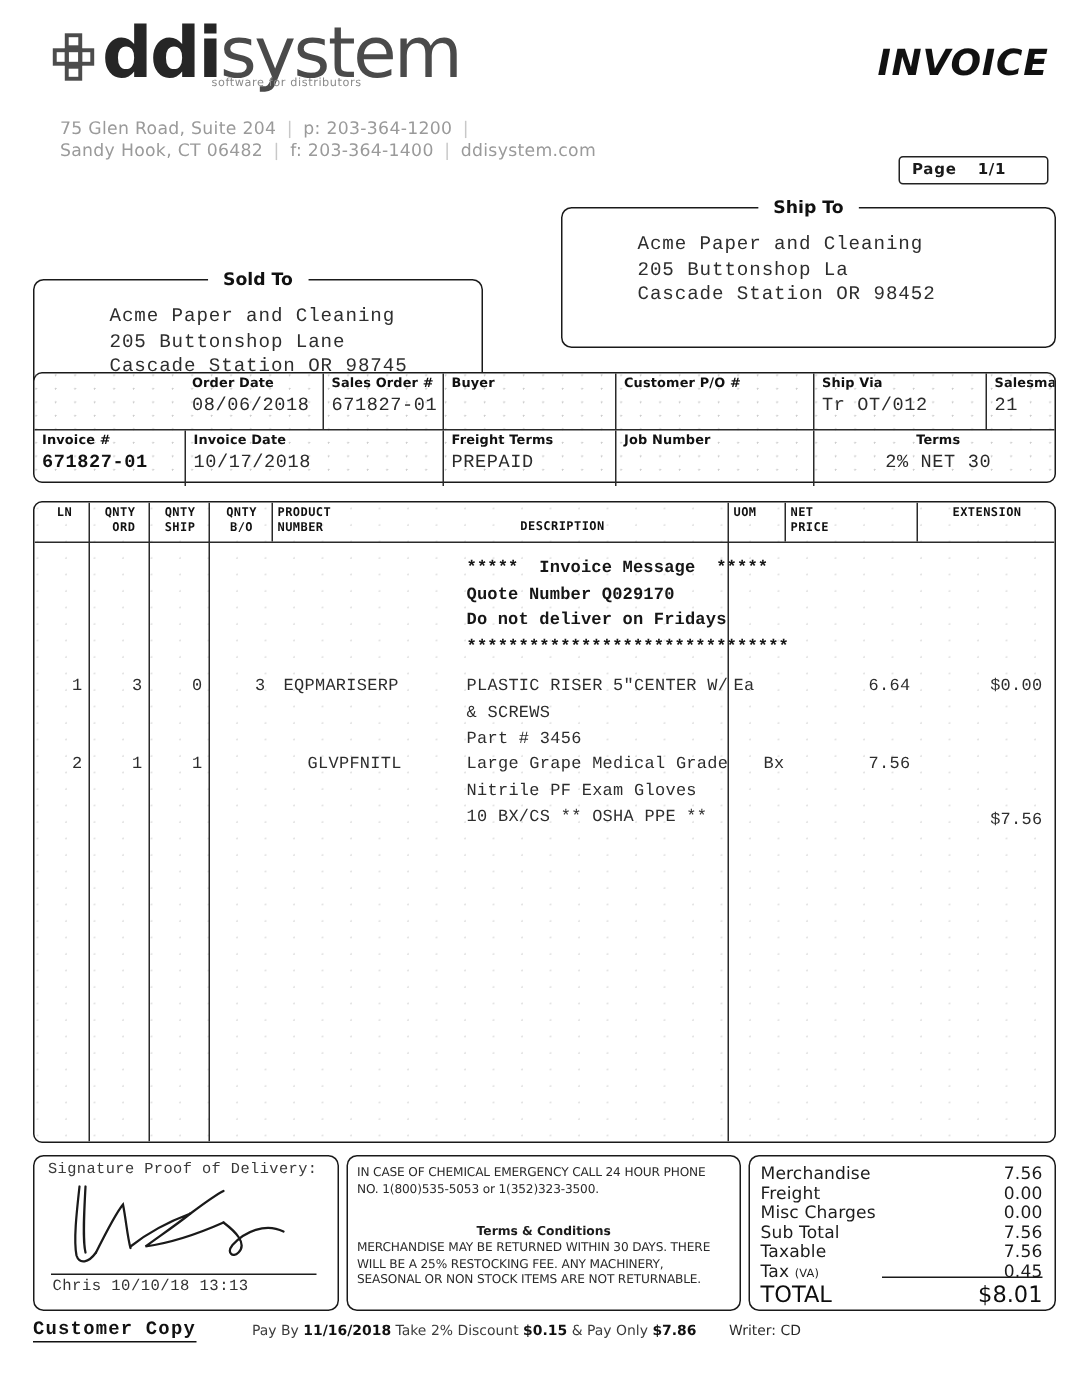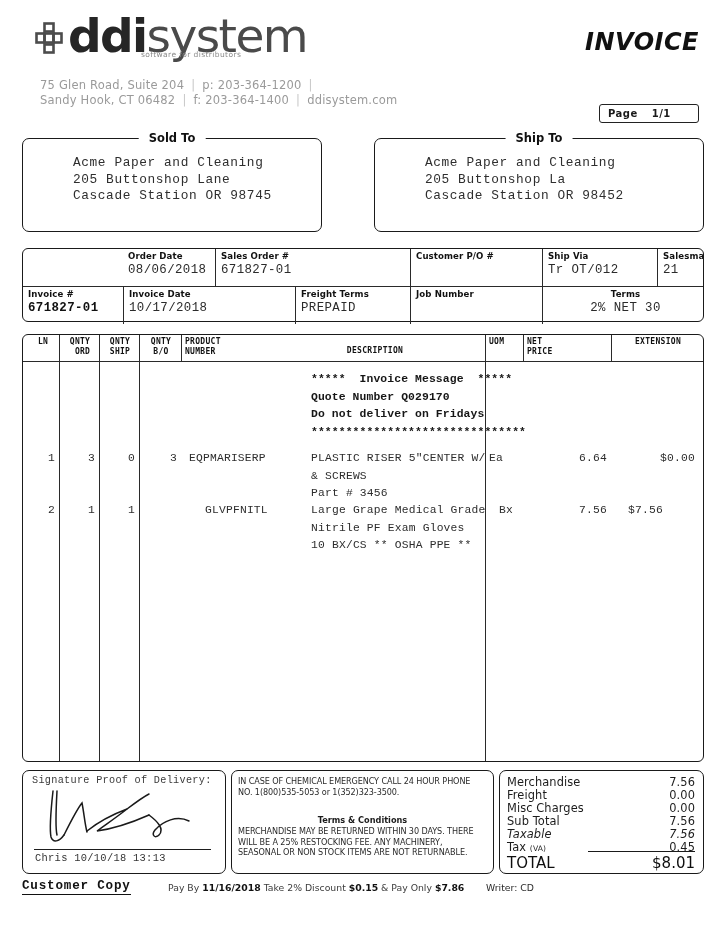--- a/index.html
+++ b/index.html
@@ -93,21 +93,21 @@
   
   .addr-box {
     position: absolute;
     top: 138px;
     height: 94px;
     border: 1.2px solid #1a1a1a;
     border-radius: 7px;
     box-sizing: border-box;
     background: #fff;
   }
-  .addr-box.sold { left: 22px; width: 300px; }
+  .addr-box.sold { left: 22px; width: 300px; margin-top: 48px; }
   .addr-box.ship { left: 374px; width: 330px; }
   .addr-legend {
     position: absolute;
     top: -8px;
     left: 50%;
     transform: translateX(-50%);
     background: #fff;
     padding: 0 10px;
     font-family: "DejaVu Sans", sans-serif;
     font-weight: 700;
@@ -418,20 +418,24 @@
 
     <div class="info-row r1">
       <div class="info-cell" style="left:100px;width:92px;">
         <div class="info-label">Order Date</div>
         <div class="info-val">08/06/2018</div>
       </div>
       <div class="info-cell" style="left:192px;width:80px;">
         <div class="info-label">Sales Order #</div>
         <div class="info-val">671827-01</div>
       </div>
+      <div class="info-cell" style="left:272px;width:115px;">
+        <div class="info-label">Buyer</div>
+        <div class="info-val"></div>
+      </div>
       <div class="info-cell" style="left:387px;width:132px;">
         <div class="info-label">Customer P/O #</div>
         <div class="info-val"></div>
       </div>
       <div class="info-cell" style="left:519px;width:115px;">
         <div class="info-label">Ship Via</div>
         <div class="info-val">Tr OT/012</div>
       </div>
       <div class="info-cell" style="left:634px;width:46px;">
         <div class="info-label">Salesman</div>
@@ -514,23 +518,23 @@
 
       <div class="row" style="top:141px;">
         <span class="cell r" style="left:4px;width:28px;">2</span>
         <span class="cell r" style="left:40px;width:32px;">1</span>
         <span class="cell r" style="left:80px;width:32px;">1</span>
         <span class="cell r" style="left:120px;width:34px;"></span>
         <span class="cell" style="left:182px;">GLVPFNITL</span>
         <span class="cell" style="left:288px;">Large Grape Medical Grade
 Nitrile PF Exam Gloves
 10 BX/CS ** OSHA PPE **</span>
-        <span class="cell" style="left:476px;">Bx</span>
+        <span class="cell" style="left:486px;">Bx</span>
         <span class="cell r" style="left:500px;width:84px;">7.56</span>
-        <span class="cell r" style="left:560px;width:80px;">$7.56</span>
+        <span class="cell r" style="left:592px;width:80px;margin-top:37px;">$7.56</span>
       </div>
 
     </div>
   </div>
 
   <div class="bbox sig-box">
     <div class="sig-title">Signature Proof of Delivery:</div>
     <svg class="sig-svg" width="188" height="66" viewBox="0 0 188 66">
       <g fill="none" stroke="#1a1a1a" stroke-width="1.5" stroke-linecap="round">
         <path d="M22 6 C20 24, 18 42, 20 52 C22 58, 28 57, 33 50"></path>
@@ -564,21 +568,21 @@
       <span class="amt">0.00</span>
     </div>
     <div class="tot-row" style="top:30px;">
       <span class="lbl">Misc Charges</span>
       <span class="amt">0.00</span>
     </div>
     <div class="tot-row" style="top:43px;">
       <span class="lbl">Sub Total</span>
       <span class="amt">7.56</span>
     </div>
-    <div class="tot-row" style="top:56px;font-style:italic;">
+    <div class="tot-row" style="top:56px;">
       <span class="lbl">Taxable</span>
       <span class="amt">7.56</span>
     </div>
     <div class="tot-row" style="top:69px;">
       <span class="lbl"><span>Tax </span><span class="sub">(VA)</span></span>
       <span class="amt">0.45</span>
     </div>
     <div class="tot-rule"></div>
     <div class="tot-final">
       <span class="lbl">TOTAL</span>

